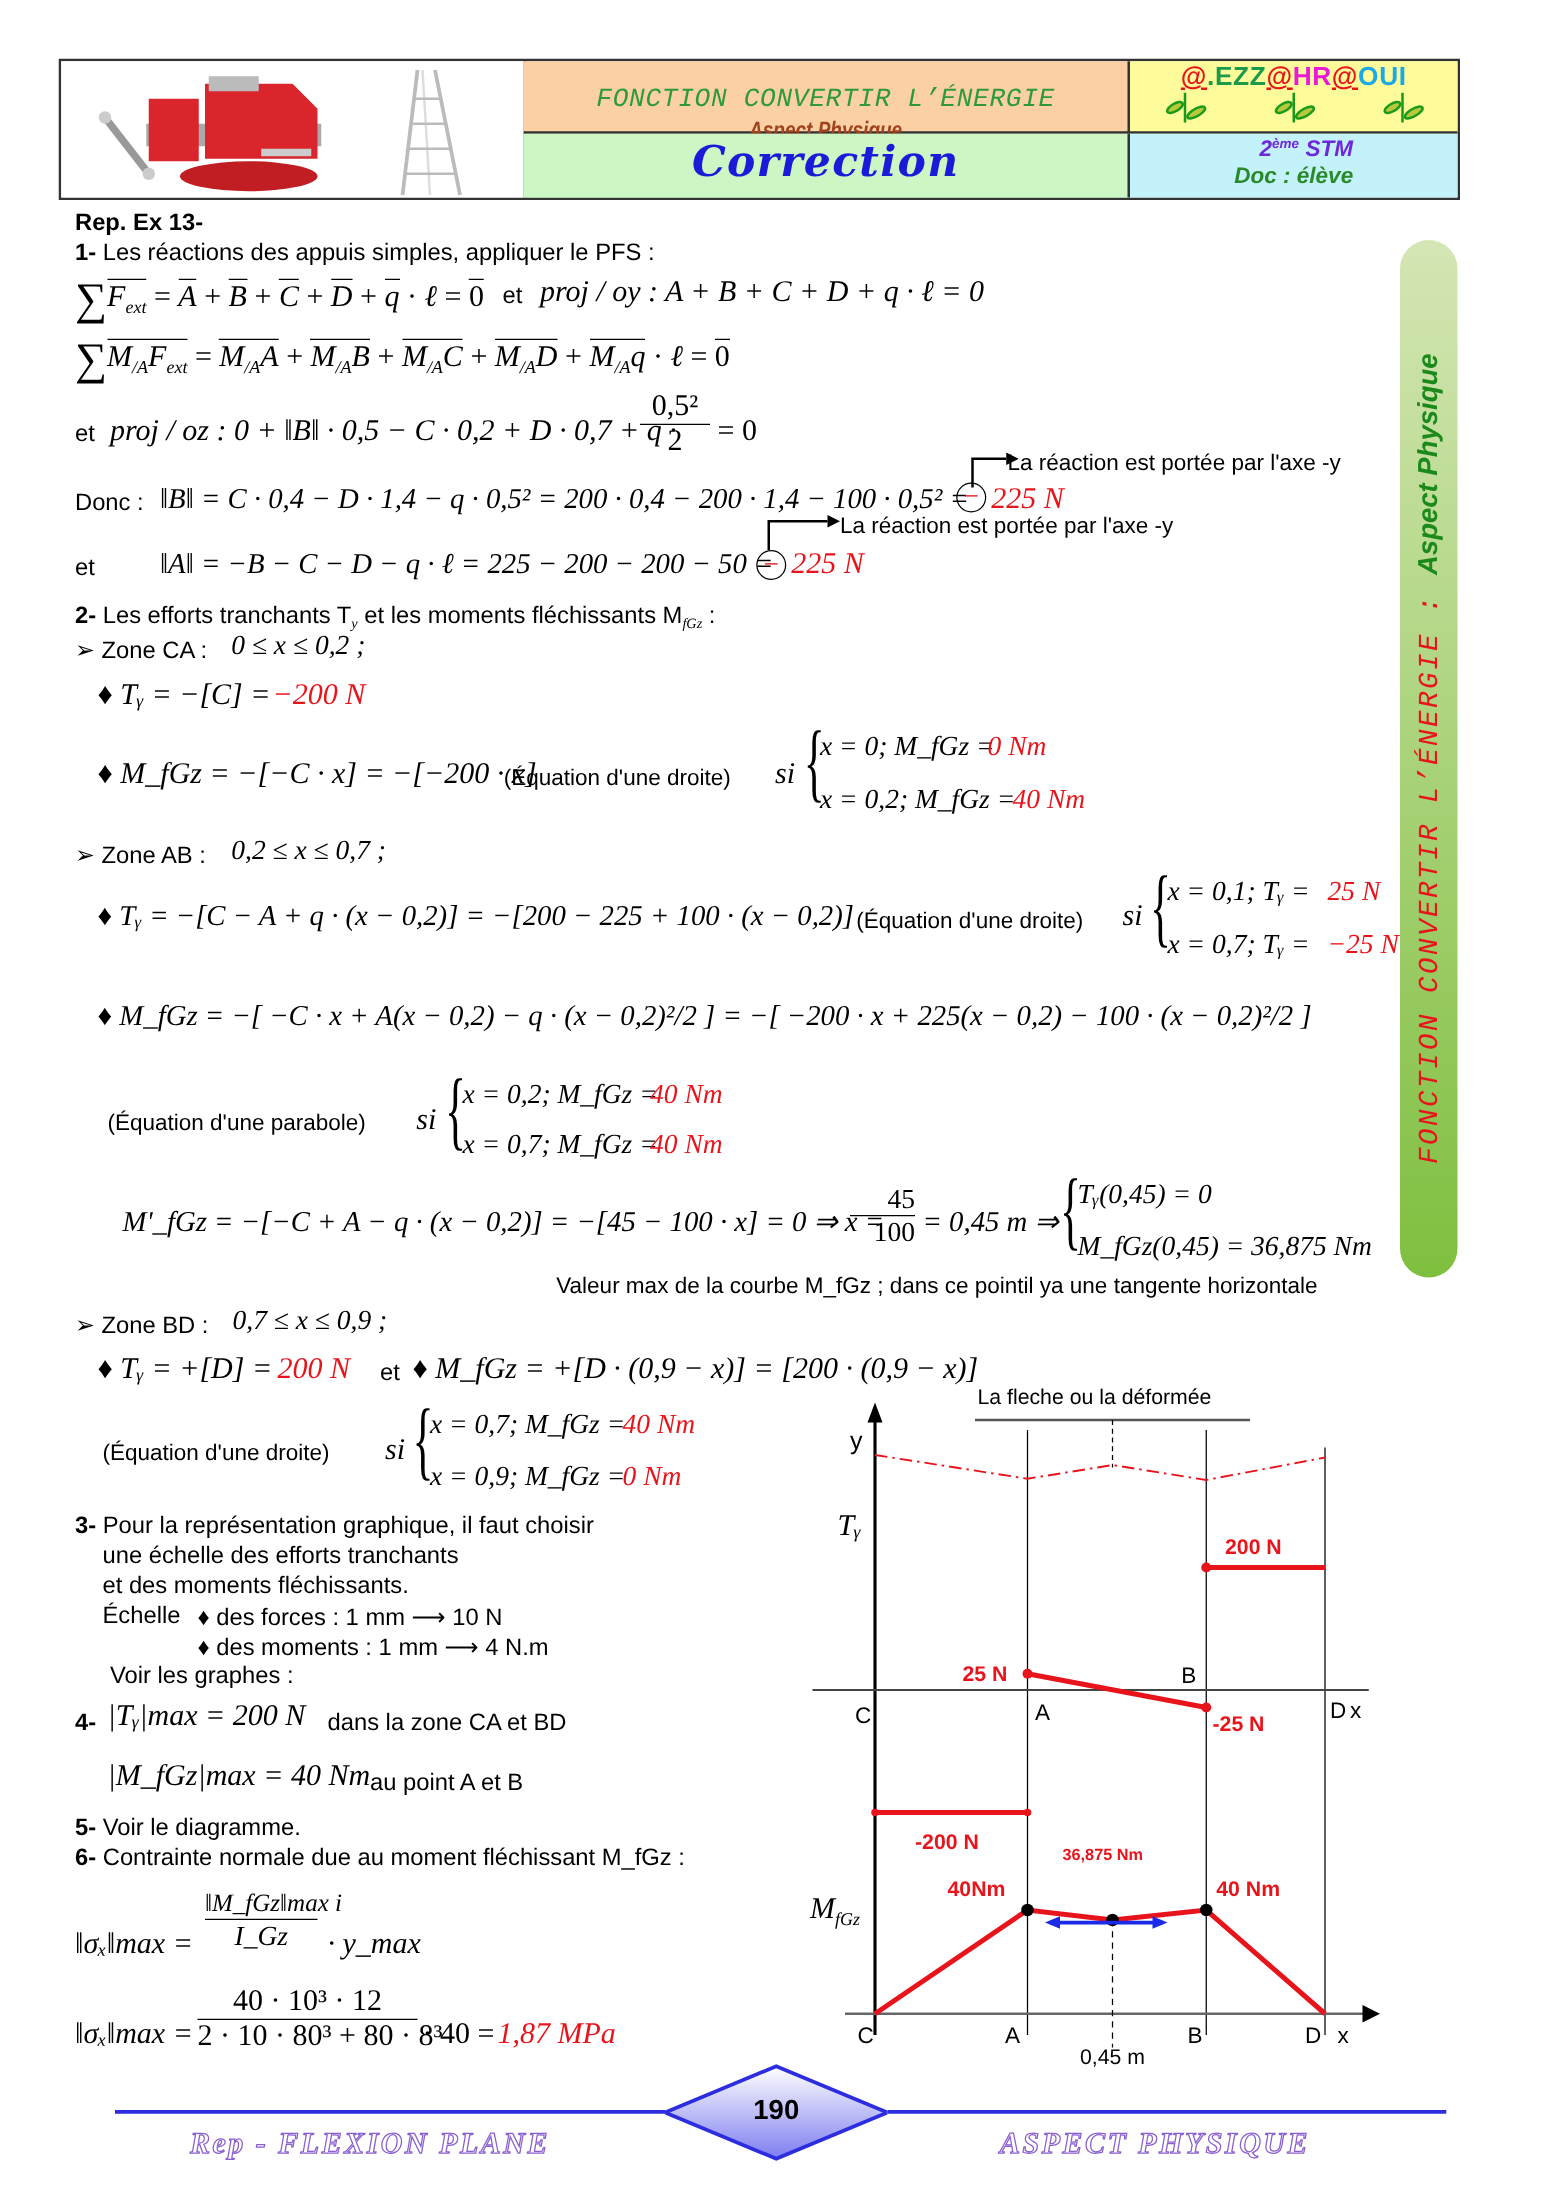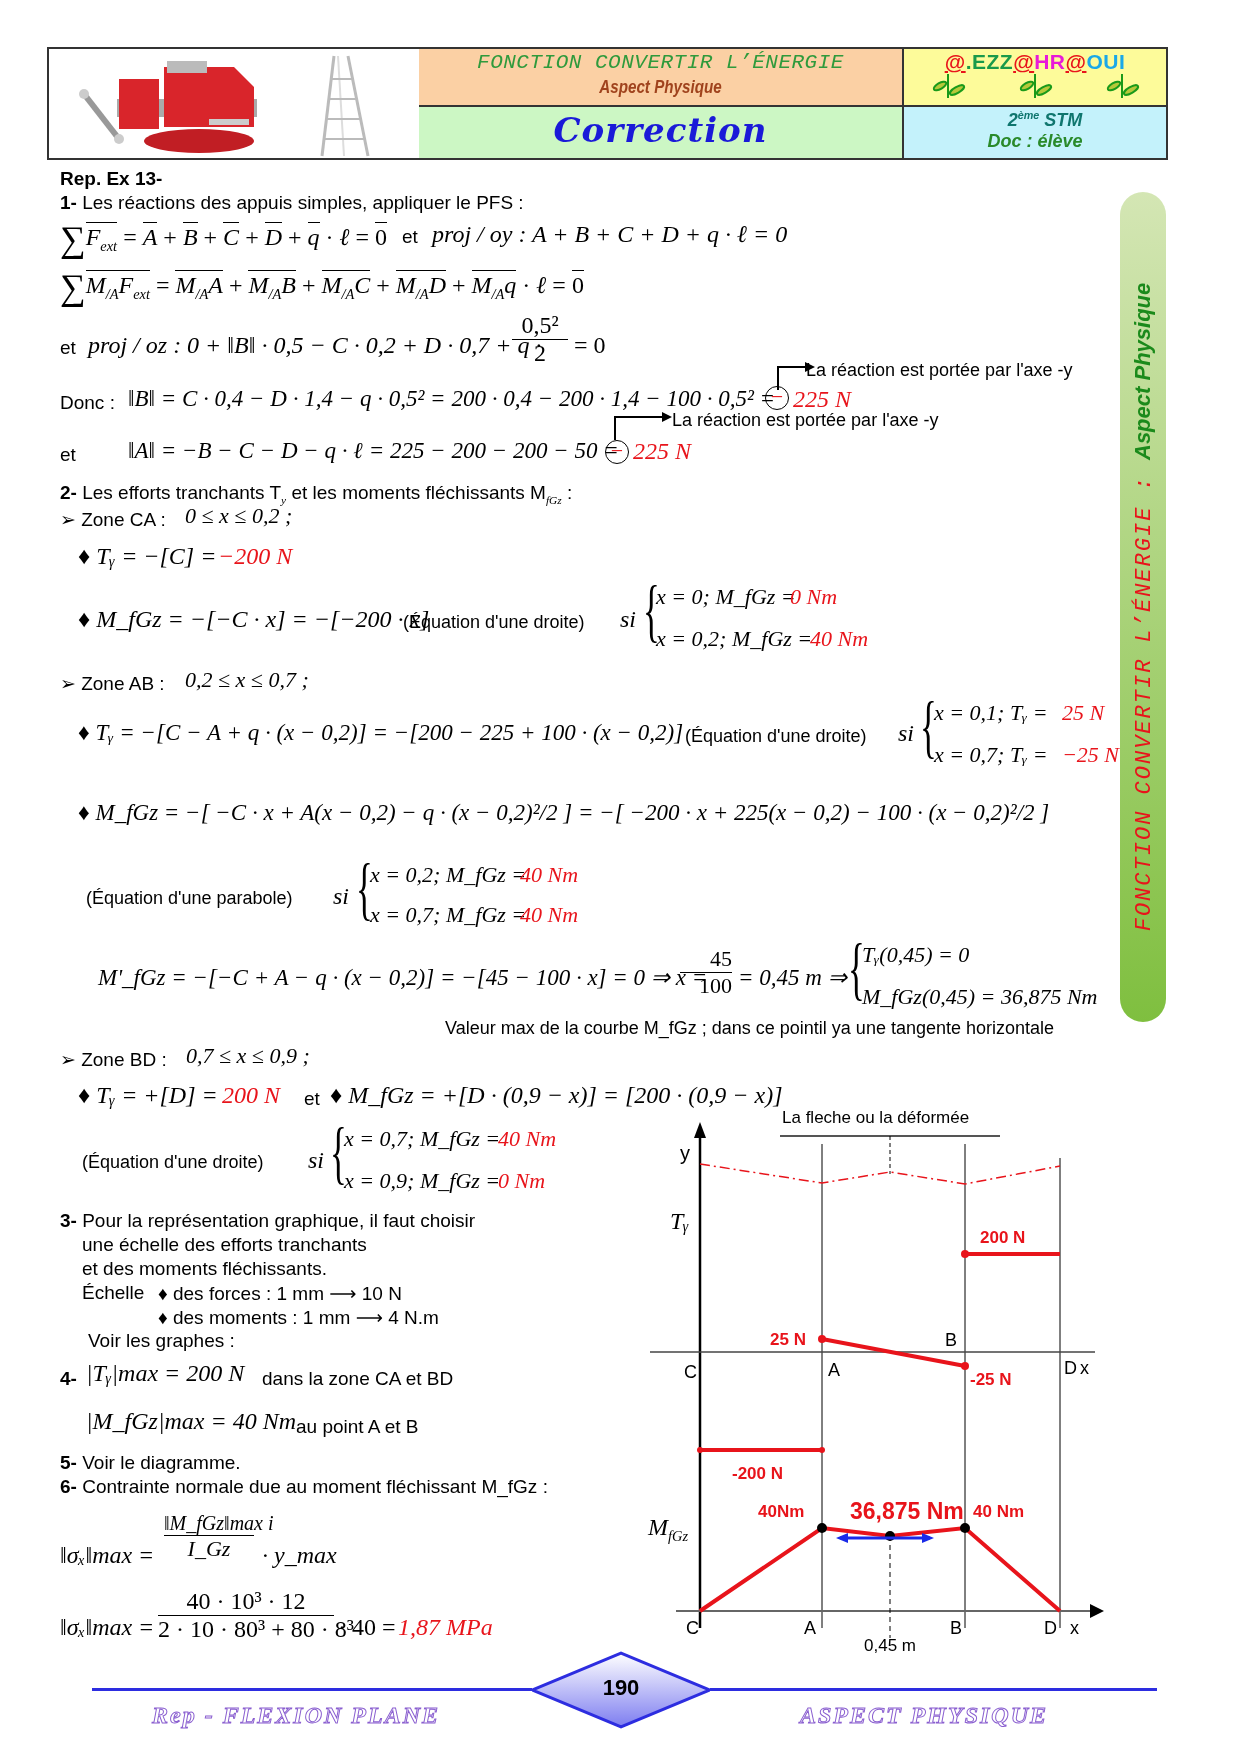--- a/index.html
+++ b/index.html
@@ -9,25 +9,25 @@
   .ital{font-style:italic;}
   .red{color:#e8141b;}
   .bold{font-weight:bold;}
   
   #header{position:absolute;left:47px;top:47px;width:1121px;height:113px;border:2px solid #333;box-sizing:border-box;}
   #hdr-img{position:absolute;left:0;top:0;width:370px;height:109px;border-right:2px solid #333;background:#fff;}
   #hdr-title{position:absolute;left:370px;top:0;width:483px;height:56px;background:#fbd0a4;border-right:2px solid #333;border-bottom:2px solid #333;text-align:center;}
   #hdr-corr{position:absolute;left:370px;top:58px;width:483px;height:51px;background:#ccf7c4;border-right:2px solid #333;text-align:center;}
   #hdr-brand{position:absolute;left:855px;top:0;width:262px;height:56px;background:#fdfb9a;border-bottom:2px solid #333;text-align:center;}
   #hdr-class{position:absolute;left:855px;top:58px;width:262px;height:51px;background:#c4f2fb;text-align:center;}
-  .t-func{font-family:"Liberation Mono",monospace;font-style:italic;color:#2f9a3c;font-size:21px;margin-top:2px;letter-spacing:.5px;}
+  .t-func{font-family:"Liberation Mono",monospace;font-style:italic;color:#2f9a3c;font-size:21px;margin-top:20px;letter-spacing:.5px;}
   .t-asp{font-family:"Liberation Sans",sans-serif;font-style:italic;font-weight:bold;color:#a0431d;font-size:19px;margin-top:2px;transform:scaleX(.8);}
   .t-corr{font-family:"DejaVu Serif",serif;font-style:italic;font-weight:bold;color:#1a1ad8;font-size:34px;margin-top:3px;letter-spacing:1px;}
   .t-brand{font-weight:bold;font-size:21px;margin-top:1px;letter-spacing:.5px;}
-  .t-stm{font-weight:bold;font-style:italic;color:#0f766e;font-size:18px;margin-top:2px;margin-left:20px;}
+  .t-stm{font-weight:bold;font-style:italic;color:#6d28d9;font-size:18px;margin-top:2px;margin-left:20px;}
   .t-doc{font-weight:bold;font-style:italic;color:#2a8a2a;font-size:18px;}
   
   #sidebar{position:absolute;left:1120px;top:192px;width:46px;height:830px;border-radius:23px;background:linear-gradient(#d4e6b4,#7fbf3f);}
   #sidebar-text{position:absolute;left:50%;top:50%;transform:translate(-50%,-50%) rotate(-90deg);white-space:nowrap;font-size:22px;}
   .sb-a{font-family:"Liberation Sans",sans-serif;font-style:italic;font-weight:bold;color:#1b8a1b;}
   .sb-b{font-family:"Liberation Mono",monospace;font-style:italic;color:#e8141b;letter-spacing:2px;}
   
   .txt{position:absolute;font-size:19px;white-space:nowrap;}
   .math{position:absolute;font-family:"Liberation Serif",serif;font-size:24px;white-space:nowrap;}
   .vec{position:relative;display:inline-block;}
@@ -286,21 +286,21 @@
   <div class="abs red bold" style="left:340px;top:120px;font-size:17px">200 N</div>
   <div class="abs red bold" style="left:130px;top:222px;font-size:17px">25 N</div>
   <div class="abs red bold" style="left:330px;top:262px;font-size:17px">-25 N</div>
   <div class="abs red bold" style="left:92px;top:356px;font-size:17px">-200 N</div>
   <div class="abs" style="left:44px;top:254px;font-size:18px">C</div>
   <div class="abs" style="left:188px;top:252px;font-size:18px">A</div>
   <div class="abs" style="left:305px;top:222px;font-size:18px">B</div>
   <div class="abs" style="left:424px;top:250px;font-size:18px">D</div>
   <div class="abs" style="left:440px;top:250px;font-size:18px">x</div>
   <div class="abs red bold" style="left:118px;top:394px;font-size:17px">40Nm</div>
-  <div class="abs red bold" style="left:210px;top:390px;font-size:23px">36,875 Nm</div>
+  <div class="abs red bold" style="left:210px;top:368px;font-size:13px">36,875 Nm</div>
   <div class="abs red bold" style="left:333px;top:394px;font-size:17px">40 Nm</div>
   <div class="abs" style="left:46px;top:510px;font-size:18px">C</div>
   <div class="abs" style="left:164px;top:510px;font-size:18px">A</div>
   <div class="abs" style="left:310px;top:510px;font-size:18px">B</div>
   <div class="abs" style="left:404px;top:510px;font-size:18px">D</div>
   <div class="abs" style="left:430px;top:510px;font-size:18px">x</div>
   <div class="abs" style="left:224px;top:528px;font-size:17px">0,45 m</div>
 </div>
 
 <div id="footer-line-l"></div>

